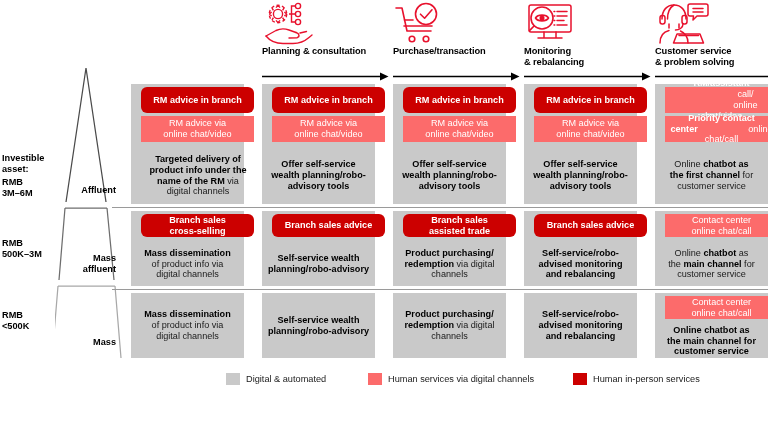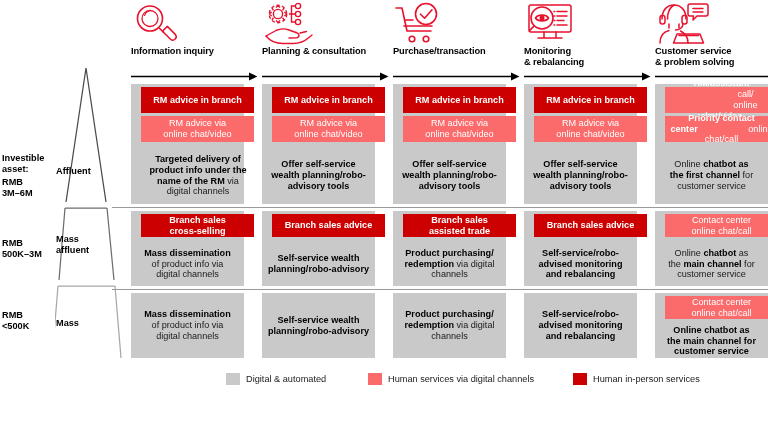--- a/index.html
+++ b/index.html
@@ -31,33 +31,33 @@
     color:#1a1a1a;padding:0 4px;box-sizing:border-box;
   }
   .cell-text b{font-weight:bold;color:#000;}
 
   .chip{
     position:absolute;box-sizing:border-box;
     display:flex;align-items:center;justify-content:center;
     text-align:center;font-size:9.1px;line-height:10.8px;
     color:#ffffff;padding:0 3px;
   }
-  .chip.dark{background:#cc0000;font-weight:bold;}
+  .chip.dark{background:#cc0000;font-weight:bold;border-radius:6px;}
   .chip.light{background:#fc6b6b;font-weight:normal;}
   .chip b{font-weight:bold;}
   .chip .reg{font-weight:normal;margin-left:48px;}
 
   
   .seg-label{
     position:absolute;font-size:9.2px;font-weight:bold;
     line-height:11px;color:#000;
   }
   .tier-name{
-    position:absolute;text-align:left;font-size:9.2px;
-    font-weight:bold;line-height:11px;color:#000;width:60px;
+    position:absolute;text-align:right;font-size:9.2px;
+    font-weight:bold;line-height:11px;color:#000;width:60px;margin-top:19px;
   }
 
   
   .rowsep{position:absolute;height:1px;background:#9a9a9a;}
 
   
   .legend{position:absolute;left:14px;top:372px;width:736px;height:14px;padding-left:24px;}
   .lg-item{position:absolute;top:0;height:14px;display:flex;align-items:center;}
   .lg-sw{width:14px;height:12px;margin-right:6px;flex:0 0 auto;}
   .lg-txt{font-size:9.2px;color:#1a1a1a;line-height:12px;white-space:nowrap;}
@@ -103,34 +103,20 @@
 
   <div class="tier-name" style="left:56px;top:166px;">Affluent</div>
 
   <div class="tier-name" style="left:56px;top:234px;">
     <span>Mass</span><br>
     <span>affluent</span>
   </div>
 
   <div class="tier-name" style="left:56px;top:318px;">Mass</div>
 
-  <div class="col-head" style="left:131px;top:2px;width:128px;height:78px;">
-    <svg class="col-icon" viewBox="0 0 56 44">
-      <circle cx="19" cy="16.5" r="12.5" stroke="#e8112d" stroke-width="1.6" fill="none"></circle>
-      <circle cx="19" cy="16.5" r="8" stroke="#e8112d" stroke-width="1.3" fill="none"></circle>
-      <path d="M13.5 13.5 a7 7 0 0 1 4.5 -4.4" stroke="#e8112d" stroke-width="1.1" fill="none" stroke-linecap="round"></path>
-      <path d="M28.2 26 L33 30.8" stroke="#e8112d" stroke-width="1.6" fill="none"></path>
-      <path d="M31.5 29.2 L39.5 37.2 a3.4 3.4 0 0 0 4.8 -4.8 L36.3 24.4 Z" stroke="#e8112d" stroke-width="1.5" fill="none" stroke-linejoin="round"></path>
-    </svg>
-    <div class="col-title">Information inquiry</div>
-    <svg class="col-arrow" viewBox="0 0 128 9">
-      <path d="M0 4.5 L118 4.5" stroke="#000" stroke-width="1.3"></path>
-      <path d="M118 0.6 L126.5 4.5 L118 8.4 Z" fill="#000"></path>
-    </svg>
-  </div>
 
   <div class="col-head" style="left:262px;top:2px;width:128px;height:78px;">
     <svg class="col-icon" viewBox="0 0 56 44">
       <g stroke="#e8112d" stroke-width="1.4" fill="none">
         <circle cx="16" cy="12" r="4.6"></circle>
         <path d="M16 3.4 L18 5.6 M16 3.4 L14 5.6
                  M24.6 12 L22.4 14 M24.6 12 L22.4 10
                  M16 20.6 L14 18.4 M16 20.6 L18 18.4
                  M7.4 12 L9.6 10 M7.4 12 L9.6 14
                  M22 6 L20.6 8.4 M22 18 L20.6 15.6

